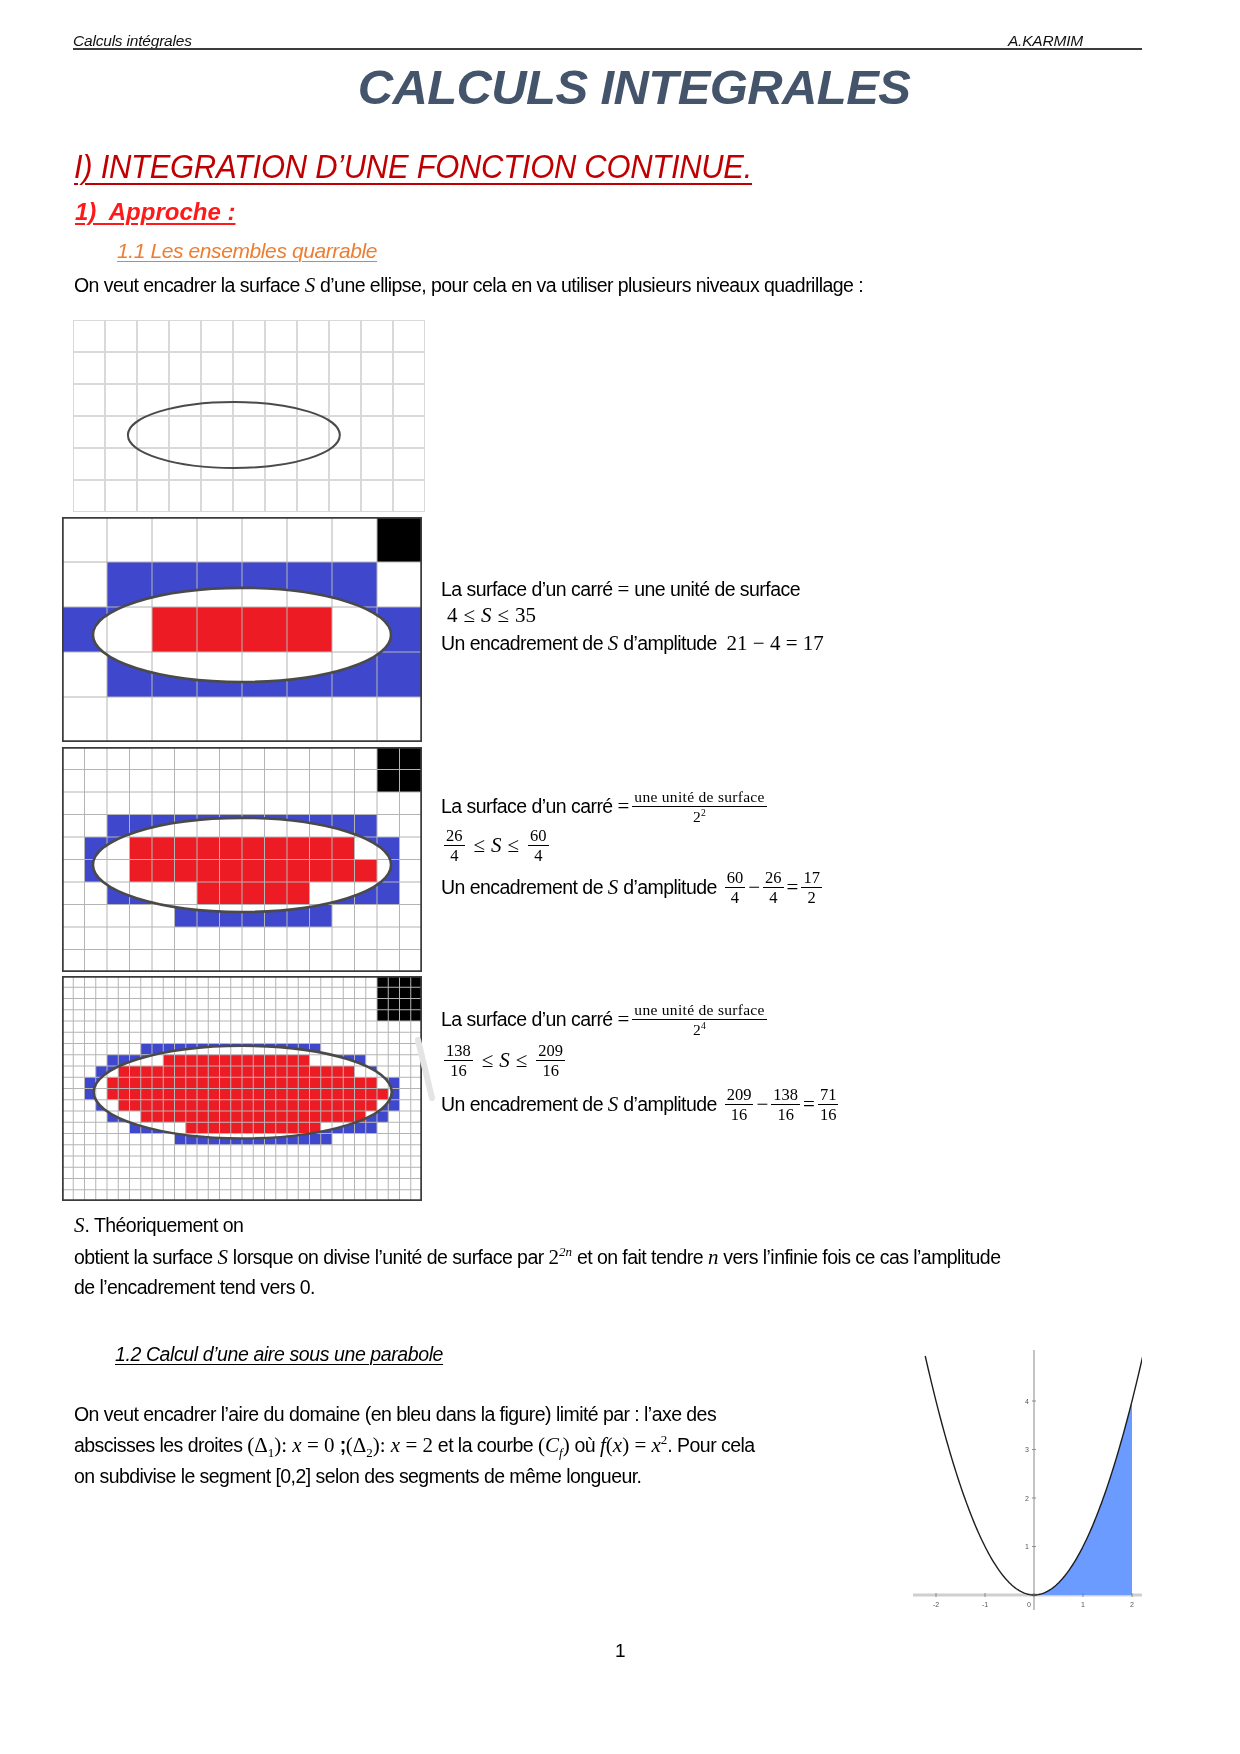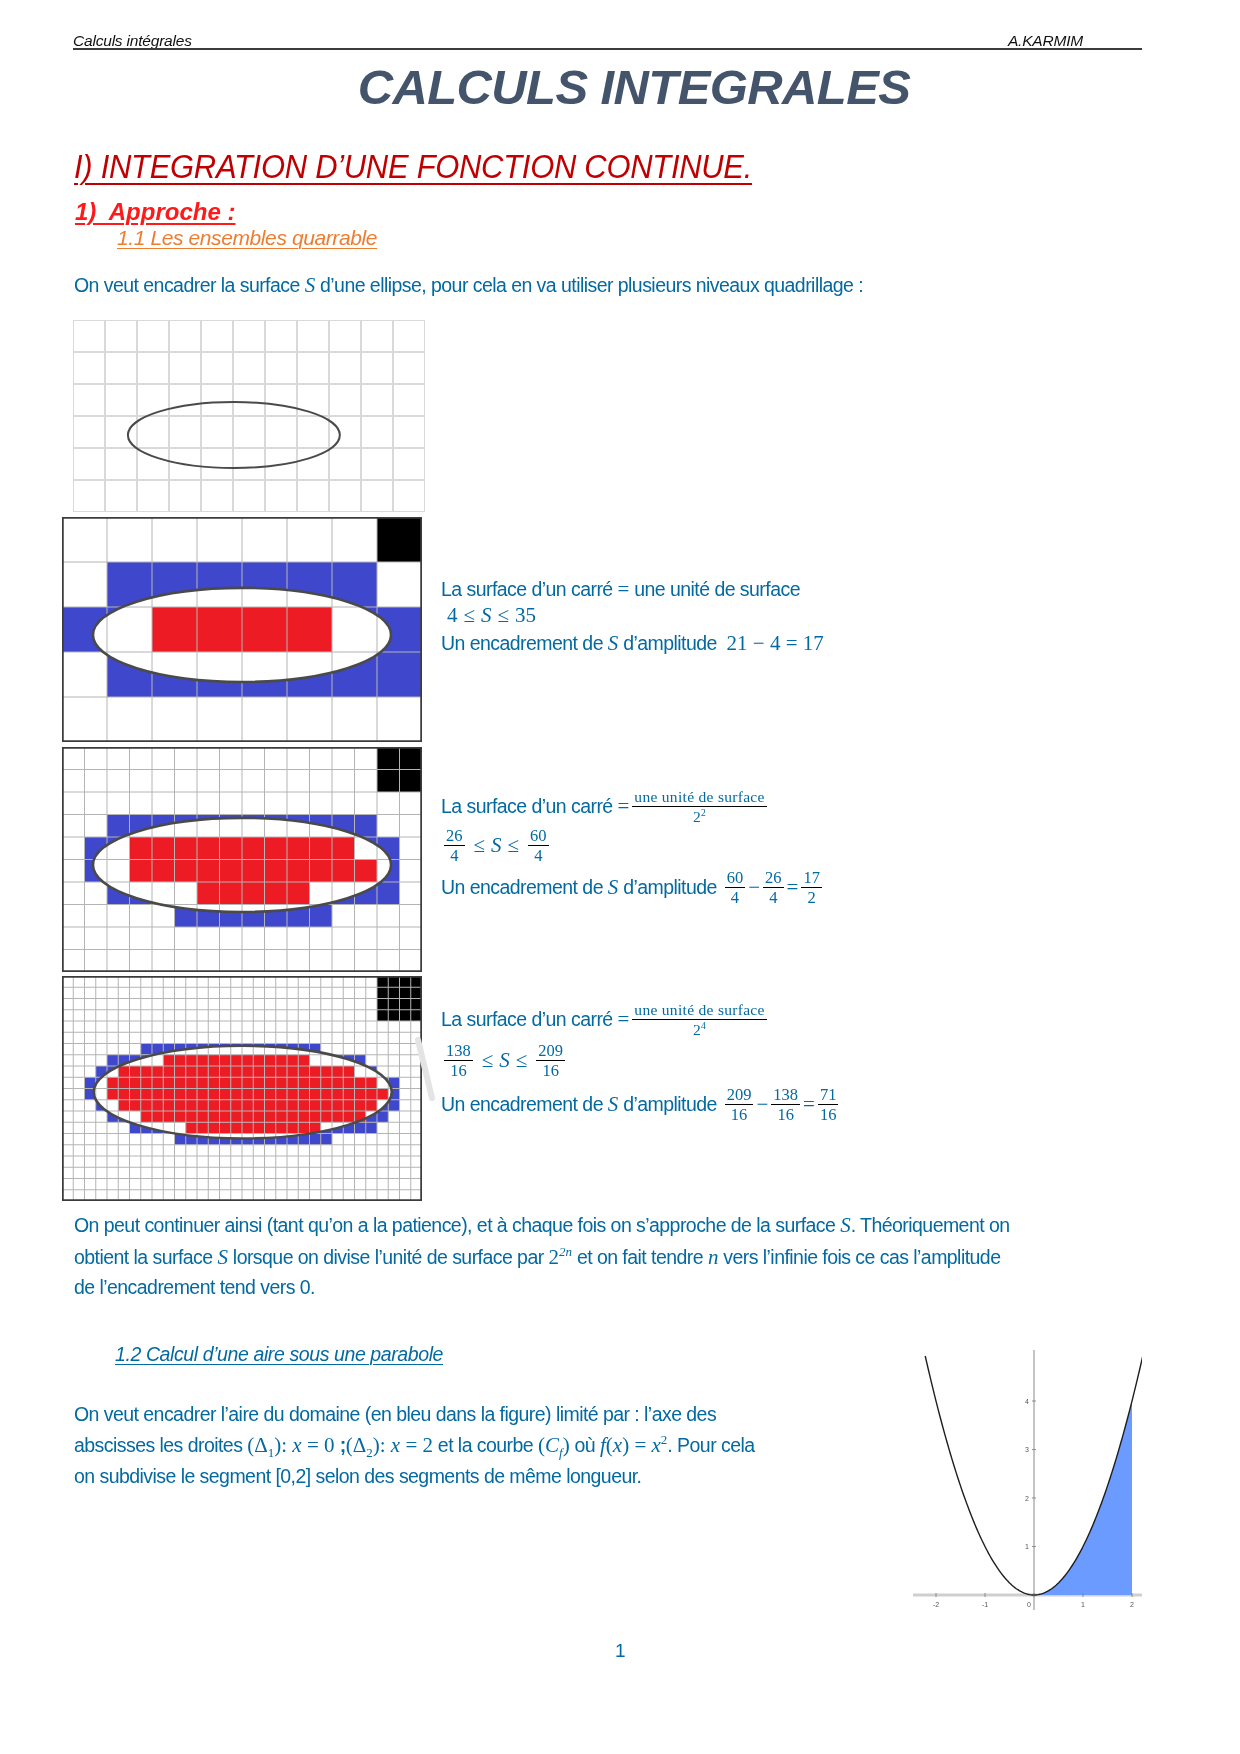--- a/index.html
+++ b/index.html
@@ -11,21 +11,21 @@
   .title { left:340px; width:588px; top:63px; font-size:49px; line-height:49px; font-weight:bold; font-style:italic;
            color:#44546a; text-align:center; letter-spacing:-0.6px; white-space:nowrap; }
   .h1 { left:74px; top:147px; font-size:34px; line-height:38px; font-style:italic; color:#c00000; white-space:nowrap;
         transform-origin:left top; transform:scaleX(0.91); text-decoration:underline;
         text-decoration-thickness:2px; text-underline-offset:5px; letter-spacing:-0.3px; }
   .h2 { left:75px; top:198px; font-size:24px; line-height:28px; font-weight:bold; font-style:italic; color:#ff1a1a;
         white-space:pre; text-decoration:underline; text-decoration-thickness:1.5px; text-underline-offset:3px; }
   .h3 { font-size:21px; font-style:italic; color:#ed7d31; white-space:nowrap; letter-spacing:-0.4px;
         text-decoration:underline; text-decoration-thickness:1.3px; text-underline-offset:3px; }
   .line { position:absolute; height:30px; display:flex; align-items:center; white-space:pre;
-          font-size:19.5px; letter-spacing:-0.55px; color:#0369a1; }
+          font-size:19.5px; letter-spacing:-0.55px; color:#000000; }
   .mi { font-family:"Liberation Serif", serif; font-style:italic; font-size:21px; letter-spacing:0; }
   .mu { font-family:"Liberation Serif", serif; font-size:21px; letter-spacing:0; }
   .op { margin:0 6px; }
   .frac { display:inline-flex; flex-direction:column; align-items:center; font-family:"Liberation Serif", serif;
           font-size:16.5px; letter-spacing:0; margin:0 3px; }
   .frac .num { border-bottom:1.3px solid #000; padding:0 2px 1px; line-height:17px; }
   .frac .den { line-height:17px; padding-top:1px; }
   .frac.wide { font-size:15.5px; letter-spacing:0.3px; }
   .pow sup, .den sup { font-size:0.62em; vertical-align:super; line-height:0; }
   .sub sub { font-size:0.62em; vertical-align:sub; line-height:0; }
@@ -37,21 +37,21 @@
 
 <div id="page">
 
   <div class="abs hdr" style="left:73px">Calculs intégrales</div>
   <div class="abs hdr" style="right:59px">A.KARMIM</div>
   <div class="abs hdr-line"></div>
 
   <div class="abs title">CALCULS INTEGRALES</div>
   <div class="abs h1">I) INTEGRATION D’UNE FONCTION CONTINUE.</div>
   <div class="abs h2">1)  Approche :</div>
-  <div class="abs h3" style="left:117px; top:226px;">1.1 Les ensembles quarrable</div>
+  <div class="abs h3" style="left:117px; top:239px;">1.1 Les ensembles quarrable</div>
 
   <div class="line" style="left:74px; top:270px;">
     <span>On veut encadrer la surface </span><span class="mi">S</span><span> d’une ellipse, pour cela en va utiliser plusieurs niveaux quadrillage :</span>
   </div>
 
   <svg class="abs grid" style="left:73px; top:320px; width:352px; height:192px;" viewBox="0 0 11 6" preserveAspectRatio="none">
       <rect x="0" y="0" width="11" height="6" fill="#ffffff"></rect>
       <ellipse cx="5.027" cy="3.594" rx="3.311" ry="1.032" fill="#ffffff"></ellipse>
       <line x1="0" y1="0" x2="0" y2="6" stroke="#d9d9d9" stroke-width="2" vector-effect="non-scaling-stroke"></line>
       <line x1="1" y1="0" x2="1" y2="6" stroke="#d9d9d9" stroke-width="2" vector-effect="non-scaling-stroke"></line>
@@ -253,21 +253,21 @@
   </div>
   <div class="line" style="left:441px; top:1045px;">
     <span class="frac"><span class="num">138</span><span class="den">16</span></span><span class="mu op">≤</span><span class="mi">S</span><span class="mu op">≤</span><span class="frac"><span class="num">209</span><span class="den">16</span></span>
   </div>
   <div class="line" style="left:441px; top:1089px;">
     <span>Un encadrement de </span><span class="mi">S</span><span> d’amplitude </span>
     <span class="frac"><span class="num">209</span><span class="den">16</span></span><span class="mu">−</span><span class="frac"><span class="num">138</span><span class="den">16</span></span><span class="mu">=</span><span class="frac"><span class="num">71</span><span class="den">16</span></span>
   </div>
 
   <div class="line" style="left:74px; top:1210px;">
-    <span>On peut continuer ainsi (tant qu’on a la patience), et à chaque fois on s’approche de la surface </span><span class="mi">S</span><span>. Théoriquement on</span>
+    <span class="mi">S</span><span>. Théoriquement on</span>
   </div>
   <div class="line" style="left:74px; top:1242px;">
     <span>obtient la surface </span><span class="mi">S</span><span> lorsque on divise l’unité de surface par </span><span class="mu pow"><span>2</span><sup style="font-style:italic">2n</sup></span><span> et on fait tendre </span><span class="mi">n</span><span> vers l’infinie fois ce cas l’amplitude</span>
   </div>
   <div class="line" style="left:74px; top:1272px;">
     <span>de l’encadrement tend vers 0.</span>
   </div>
 
   <div class="line h3" style="left:115px; top:1339px; letter-spacing:-0.4px;">
     <span>1.2 Calcul d’une aire sous une parabole</span>

